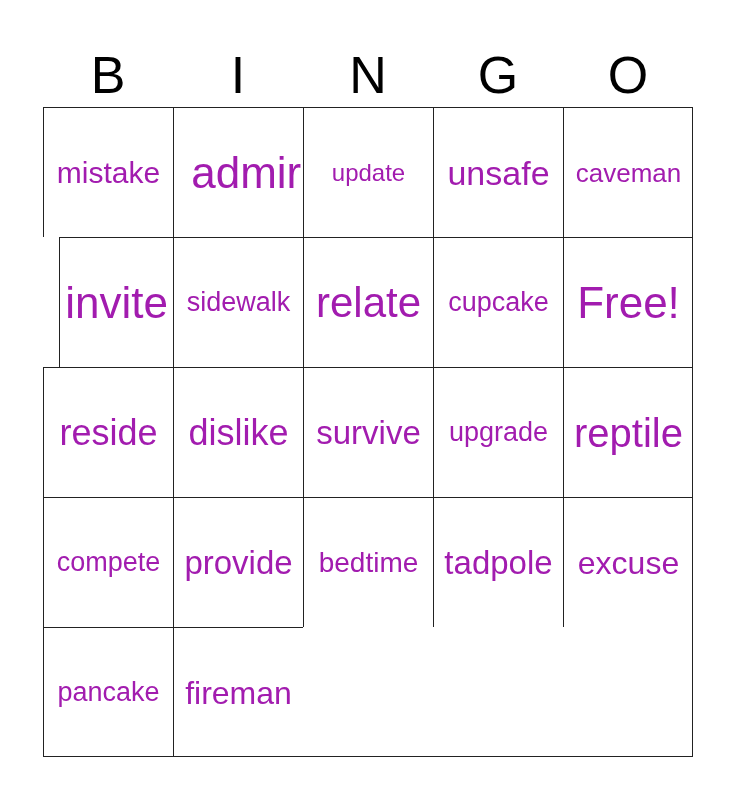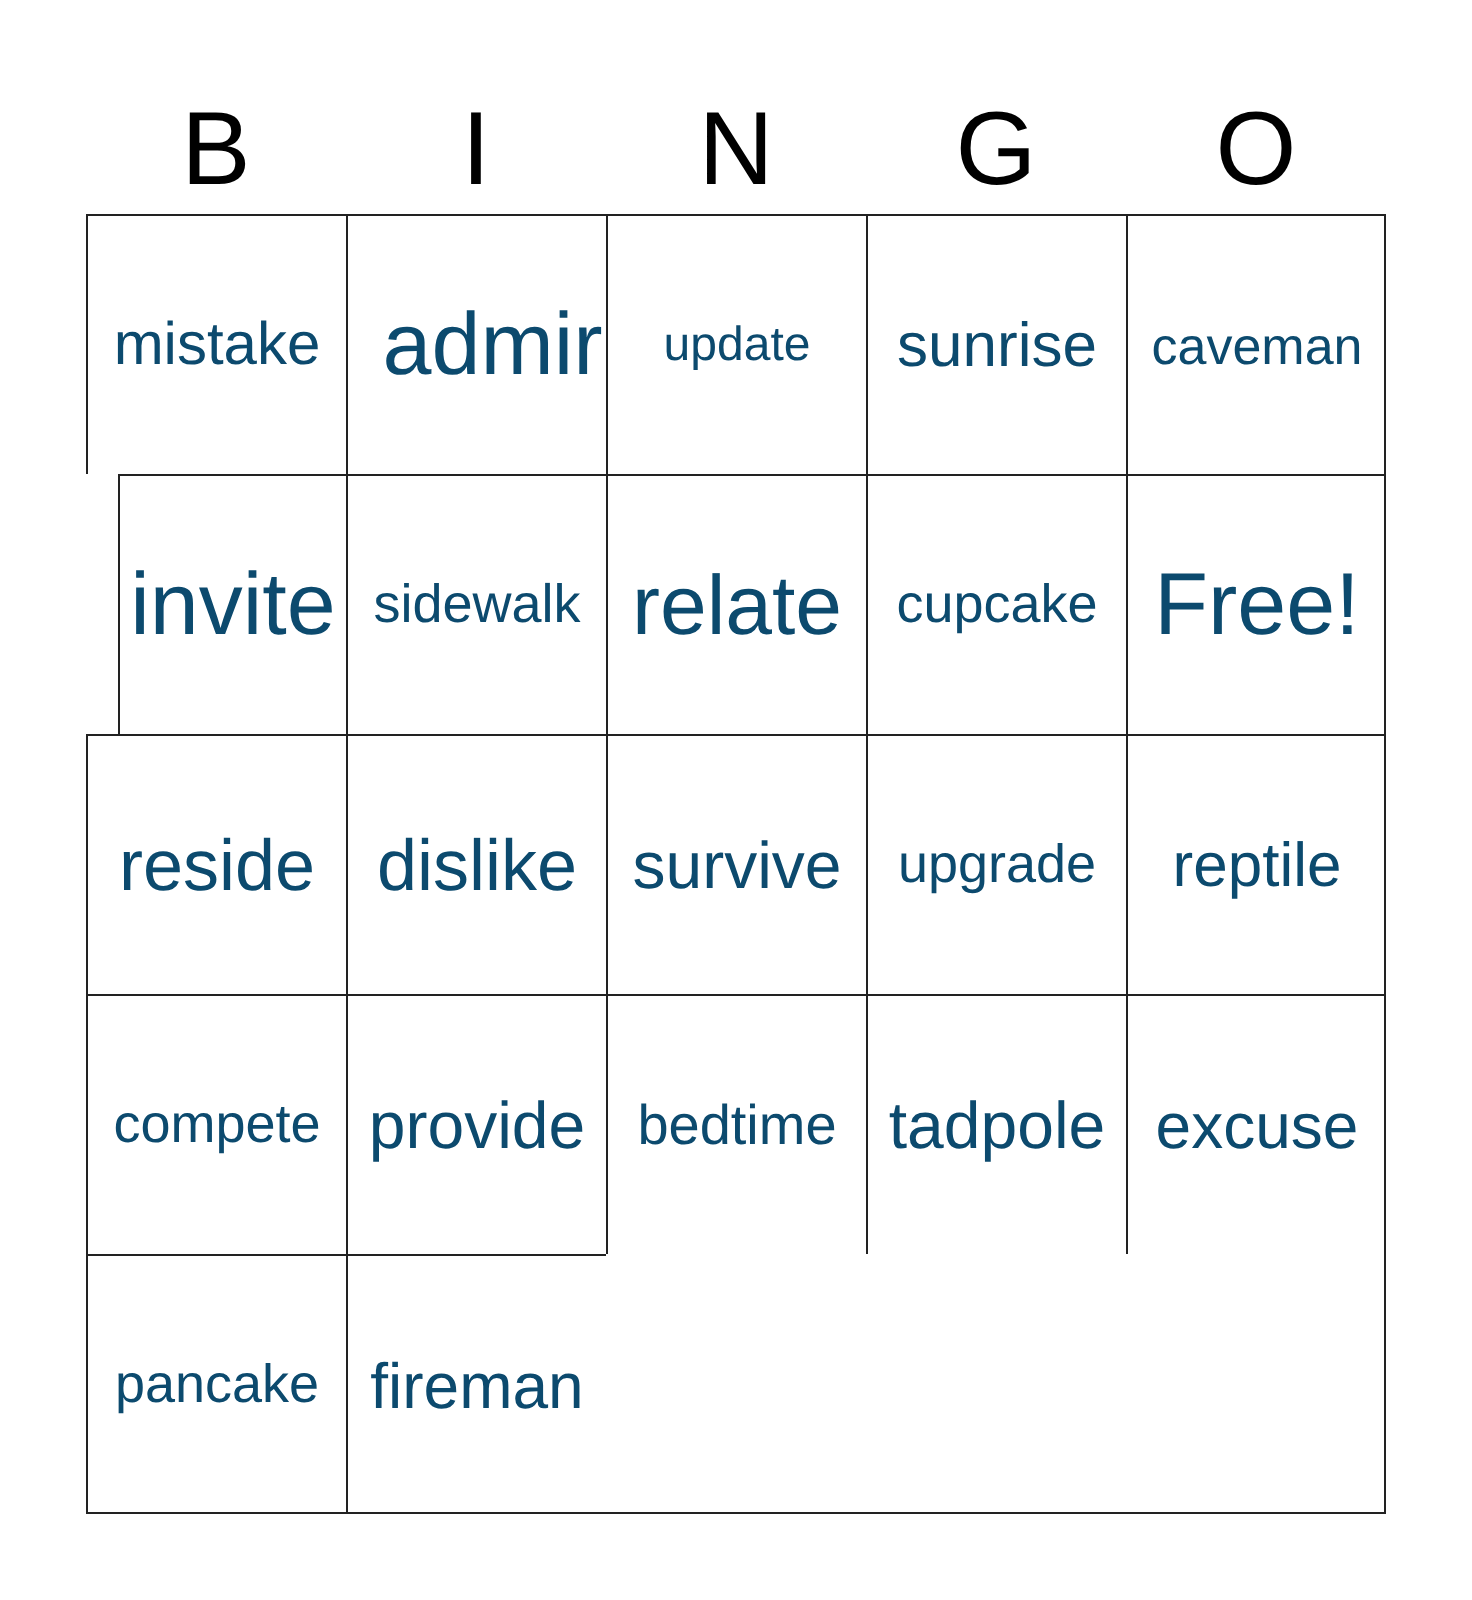--- a/index.html
+++ b/index.html
@@ -48,55 +48,55 @@
       box-sizing: border-box;
       border-left: 1px solid #222;
       border-top: 1px solid #222;
       display: flex;
       align-items: center;
       justify-content: center;
       text-align: center;
       white-space: nowrap;
       overflow: hidden;
       font-family: "Liberation Sans", sans-serif;
-      color: #0c4a6e;
+      color: #a21caf;
       line-height: 1;
     }
   </style>
 </head>
 <body>
 
 <div class="header">
   <div class="header-letter">B</div>
   <div class="header-letter">I</div>
   <div class="header-letter">N</div>
   <div class="header-letter">G</div>
   <div class="header-letter">O</div>
 </div>
 
 <div class="grid">
 
   <div class="cell" style="font-size: 30px;">mistake</div>
   <div class="cell" style="font-size: 44px; padding-left: 40px;">admire</div>
   <div class="cell" style="font-size: 24px;">update</div>
+  <div class="cell" style="font-size: 34px;">unsafe</div>
 
-  <div class="cell" style="font-size: 31px;">sunrise</div>
   <div class="cell" style="font-size: 26px;">caveman</div>
   <div class="cell" style="font-size: 44px; margin-left: 16px;">invite</div>
   <div class="cell" style="font-size: 27px;">sidewalk</div>
 
   <div class="cell" style="font-size: 42px;">relate</div>
   <div class="cell" style="font-size: 27px;">cupcake</div>
   <div class="cell" style="font-size: 44px;">Free!</div>
   <div class="cell" style="font-size: 36px;">reside</div>
   <div class="cell" style="font-size: 36px;">dislike</div>
 
   <div class="cell" style="font-size: 33px;">survive</div>
   <div class="cell" style="font-size: 27px;">upgrade</div>
-  <div class="cell" style="font-size: 31px; text-align: center;">reptile</div>
+  <div class="cell" style="font-size: 40px; text-align: center;">reptile</div>
   <div class="cell" style="font-size: 27px;">compete</div>
   <div class="cell" style="font-size: 33px;">provide</div>
 
   <div class="cell" style="font-size: 28px;">bedtime</div>
   <div class="cell" style="font-size: 33px;">tadpole</div>
   <div class="cell" style="font-size: 32px;">excuse</div>
   <div class="cell" style="font-size: 27px;">pancake</div>
   <div class="cell" style="font-size: 32px;">fireman</div>
 </div>
 

